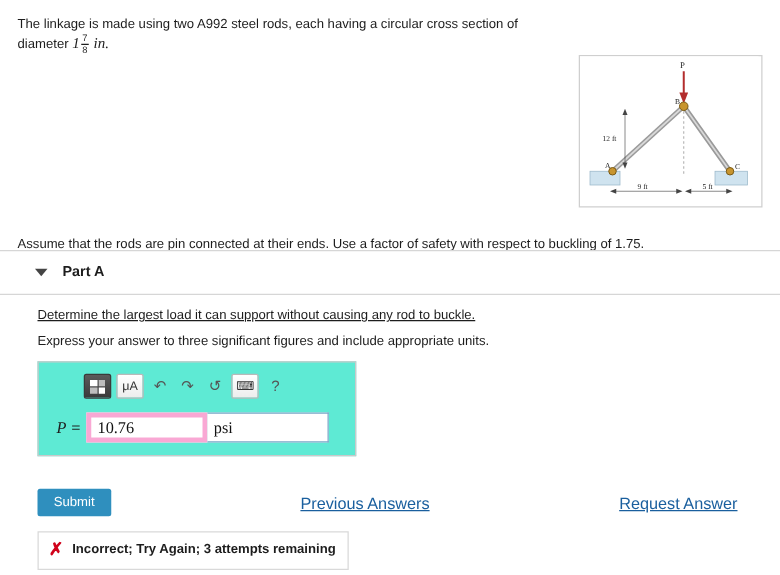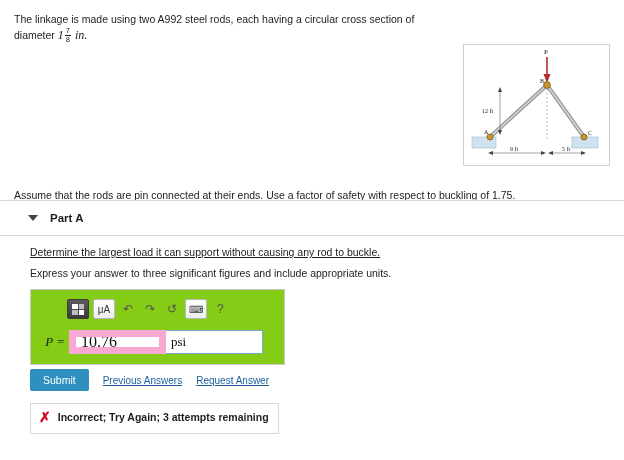--- a/index.html
+++ b/index.html
@@ -126,21 +126,21 @@
     font-weight: normal;
     color: #1d1d1d;
     margin-bottom: 10px;
   }
 
   
   .answer-box {
     position: relative;
     width: 255px;
     border: 1px solid #c9c9c9;
-    background: #84cc16;
+    background: #5eead4;
     padding: 8px 8px 10px 8px;
     box-sizing: border-box;
   }
   .toolbar {
     display: flex;
     align-items: center;
     gap: 4px;
     height: 22px;
     margin-left: 28px;
     margin-bottom: 10px;
@@ -200,24 +200,24 @@
     font-style: italic;
     font-size: 13px;
     color: #1d1d1d;
     width: 26px;
     text-align: right;
     padding-right: 4px;
   }
   .value-field {
     width: 97px;
     height: 24px;
-    border: 7px solid #f9a8d4;
+    border: 4px solid #f9a8d4;
     background: #fff;
     font-family: "Liberation Serif", serif;
-    font-size: 16px;
+    font-size: 13px;
     color: #111;
     padding: 0 5px;
     box-sizing: border-box;
     outline: none;
   }
   .unit-field {
     width: 97px;
     height: 24px;
     border: 1px solid #7aa7c7;
     border-left: none;
@@ -227,36 +227,37 @@
     color: #111;
     padding: 0 5px;
     box-sizing: border-box;
     outline: none;
   }
 
   
   .submit-row {
     display: flex;
     align-items: center;
-    margin-top: 4px;
+    margin-top: 26px;
     gap: 14px;
+    justify-content: space-between;
   }
   .submit-btn {
     background: #2f8fbe;
     color: #ffffff;
     font-size: 10.5px;
     border: none;
     border-radius: 2px;
     padding: 5px 13px;
     cursor: pointer;
     font-family: "Liberation Sans", sans-serif;
   }
   .link {
     color: #1a5f9e;
-    font-size: 10px;
+    font-size: 13px;
     text-decoration: underline;
     cursor: pointer;
   }
 
   
   .feedback {
     margin-top: 12px;
     width: 249px;
     border: 1px solid #d9d9d9;
     background: #ffffff;

